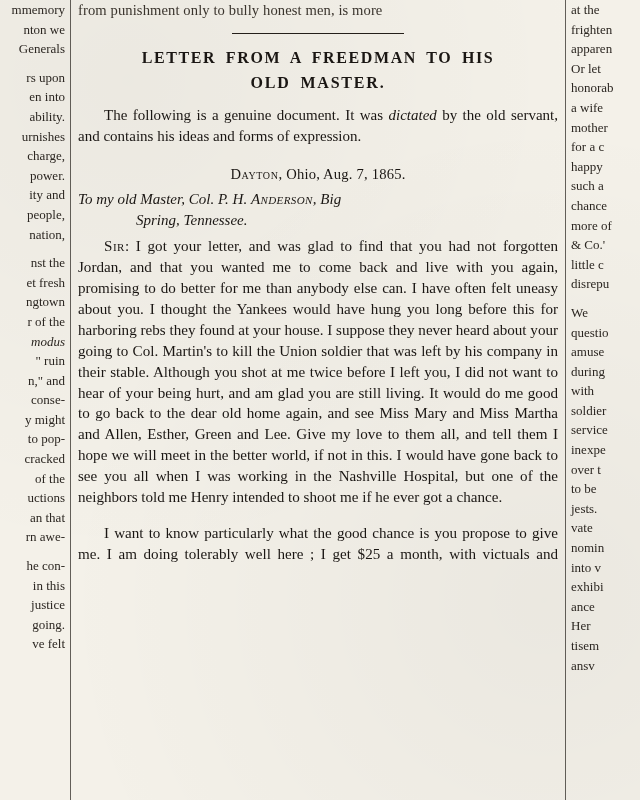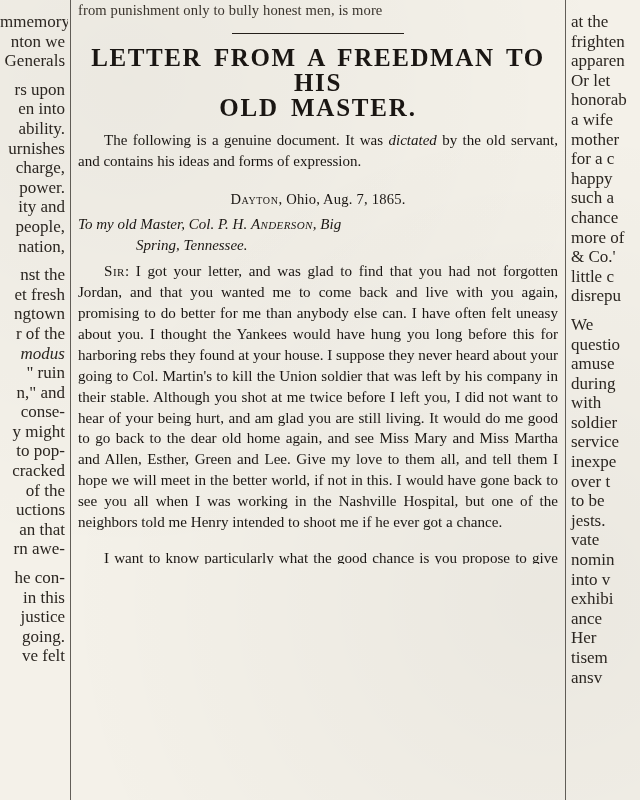--- a/index.html
+++ b/index.html
@@ -34,25 +34,24 @@
     opacity: .72;
   }
   .rule.left  { left: 70px; }
   .rule.right { left: 565px; }
 
   
   .side {
     position: absolute;
     top: 0;
     bottom: 0;
-    font-size: 17px;
+    font-size: 13px;
     line-height: 19.6px;
     color: #2b2621;
     overflow: hidden;
-    margin-top: 12px;
   }
   .side.l { left: 0px;  width: 68px; }
   .side.r { left: 568px; width: 72px; }
   .side .ln {
     white-space: nowrap;
     font-family: "Liberation Serif", serif;
   }
   .side.l .ln { text-align: right; padding-right: 3px; }
   .side.r .ln { text-align: left;  padding-left: 3px; }
   .side .ln.it { font-style: italic; text-align: right; }
@@ -78,21 +77,21 @@
 
   .divider {
     width: 172px;
     margin: 13px auto 11px auto;
     height: 0;
     border-top: 1.6px solid #241f1a;
   }
 
   .headline {
     text-align: center;
-    font-size: 25px;
+    font-size: 16px;
     line-height: 25px;
     letter-spacing: 1.6px;
     font-weight: bold;
     margin: 0 0 2px 0;
     word-spacing: 4px;
   }
   .headline .l2 { letter-spacing: 1.8px; }
 
   .lede {
     font-size: 15px;

